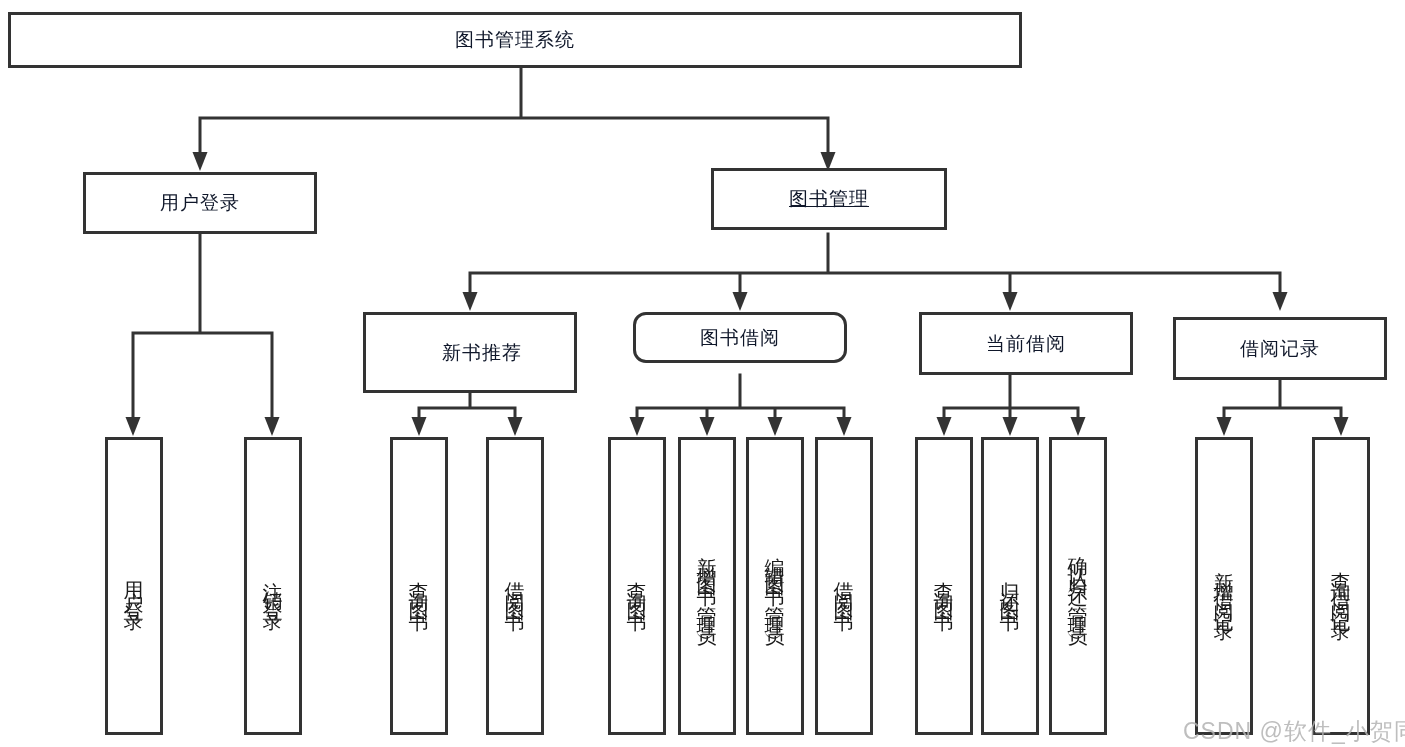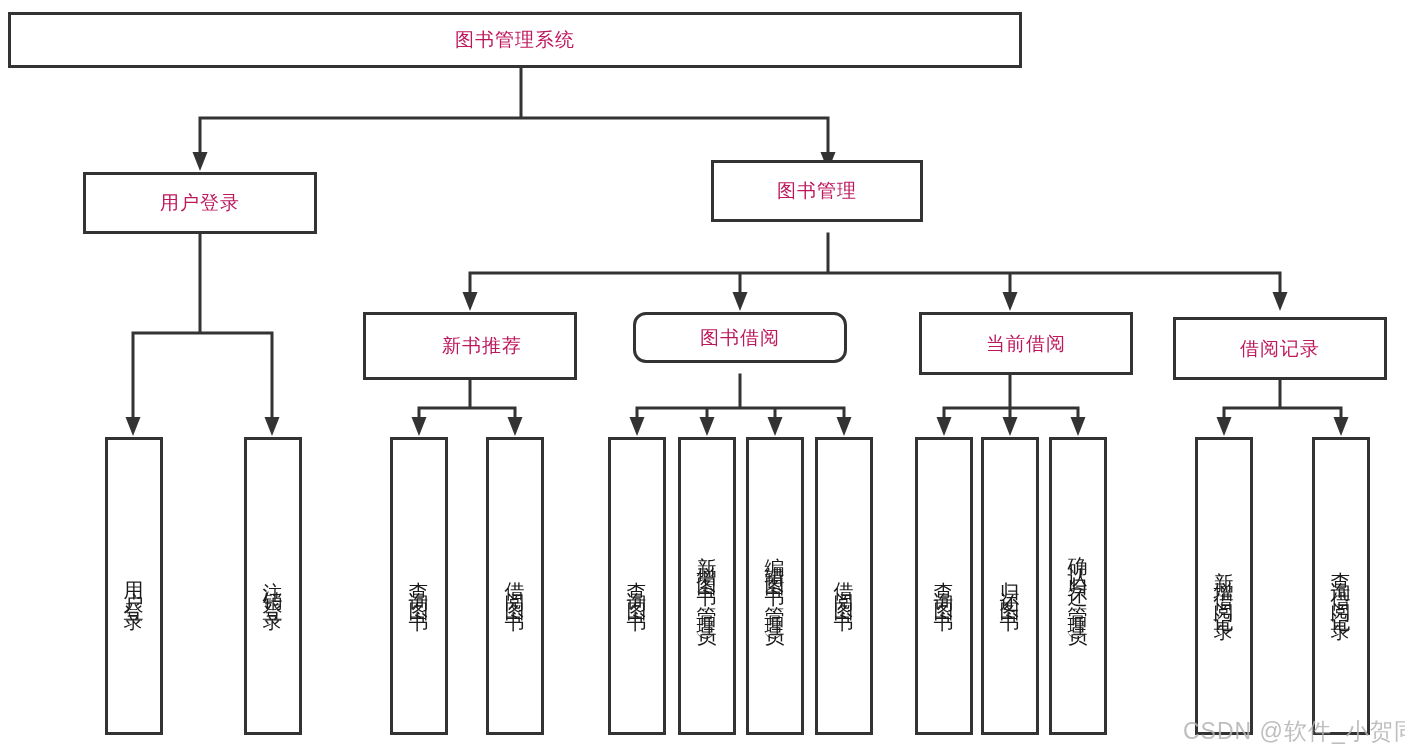--- a/index.html
+++ b/index.html
@@ -26,21 +26,21 @@
   .hbox {
     position: absolute;
     box-sizing: border-box;
     border: 3px solid #333333;
     background: #ffffff;
     display: flex;
     align-items: center;
     justify-content: center;
     font-size: 19px;
     letter-spacing: 1px;
-    color: #be185d;
+    color: #0f172a;
     z-index: 2;
   }
   .vbox {
     position: absolute;
     box-sizing: border-box;
     top: 437px;
     width: 58px;
     height: 298px;
     border: 3px solid #333333;
     background: #ffffff;
@@ -99,23 +99,23 @@
       <polygon points="1002.5,417 1017.5,417 1010,436"></polygon>
       <polygon points="1070.5,417 1085.5,417 1078,436"></polygon>
       <polygon points="1216.5,417 1231.5,417 1224,436"></polygon>
       <polygon points="1333.5,417 1348.5,417 1341,436"></polygon>
     </g>
   </svg>
 
   <div class="hbox" style="left:8px; top:12px; width:1014px; height:56px;">图书管理系统</div>
 
   <div class="hbox" style="left:83px; top:172px; width:234px; height:62px;">用户登录</div>
-  <div class="hbox" style="left:711px; top:160px; width:212px; height:62px;">图书管理</div>
+  <div class="hbox" style="left:711px; top:168px; width:236px; height:62px;text-decoration:underline;">图书管理</div>
 
-  <div class="hbox" style="left:363px; top:312px; width:214px; height:68px;padding-left:24px;">新书推荐</div>
+  <div class="hbox" style="left:363px; top:312px; width:214px; height:81px;padding-left:24px;">新书推荐</div>
   <div class="hbox" style="left:633px; top:312px; width:214px; height:51px;border-radius:13px;">图书借阅</div>
   <div class="hbox" style="left:903px; top:312px; width:214px; height:63px;margin-left:16px;">当前借阅</div>
   <div class="hbox" style="left:1173px; top:317px; width:214px; height:63px;">借阅记录</div>
 
   <div class="vbox" style="left:105px;">用户登录</div>
   <div class="vbox" style="left:244px;">注销登录</div>
 
   <div class="vbox" style="left:390px;">查询图书</div>
   <div class="vbox" style="left:486px;">借阅图书</div>
 

